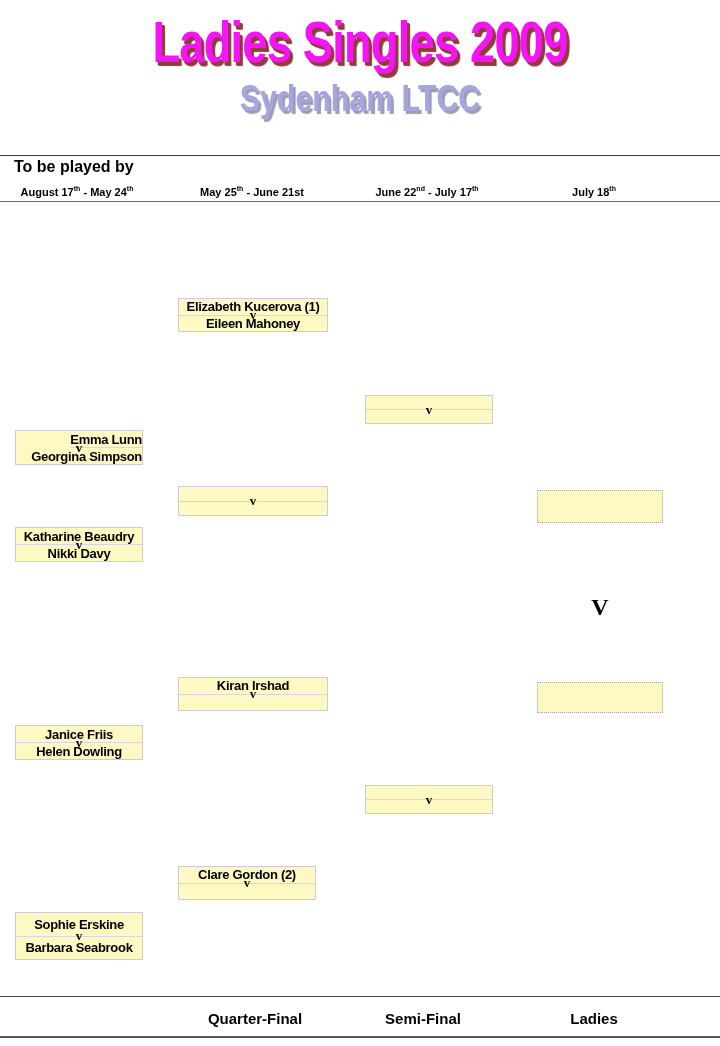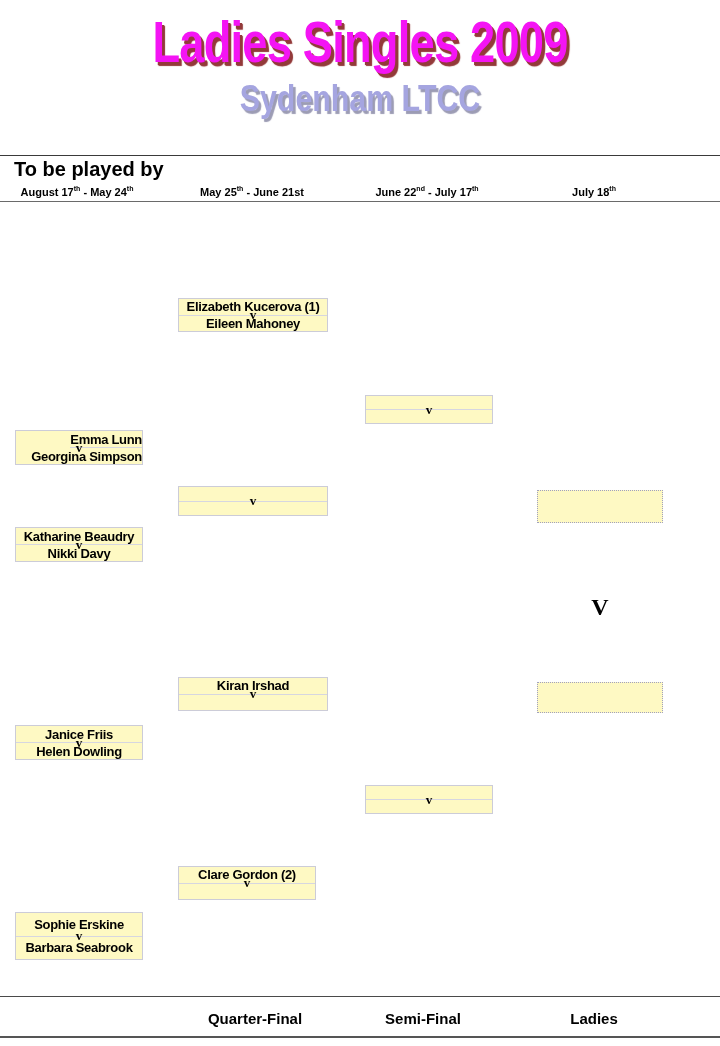--- a/index.html
+++ b/index.html
@@ -48,21 +48,21 @@
   
   .hline { position: absolute; left: 0; width: 720px; height: 0; border-top: 1px solid #3a3a3a; }
   .hline.l-header-top    { top: 155px; }
   .hline.l-header-bottom { top: 201px; border-top-color: #6a6a6a; }
   .hline.l-footer-top    { top: 996px; border-top-color: #4a4a4a; }
   .hline.l-footer-bottom { top: 1036px; border-top-width: 2px; border-top-color: #555; }
 
   .played-by {
     position: absolute;
     top: 158px; left: 14px;
-    font-size: 20px;
+    font-size: 16px;
     font-weight: bold;
     color: #000;
   }
   .period {
     position: absolute;
     top: 185px;
     transform: translateX(-50%);
     font-size: 11px;
     font-weight: bold;
     white-space: nowrap;

